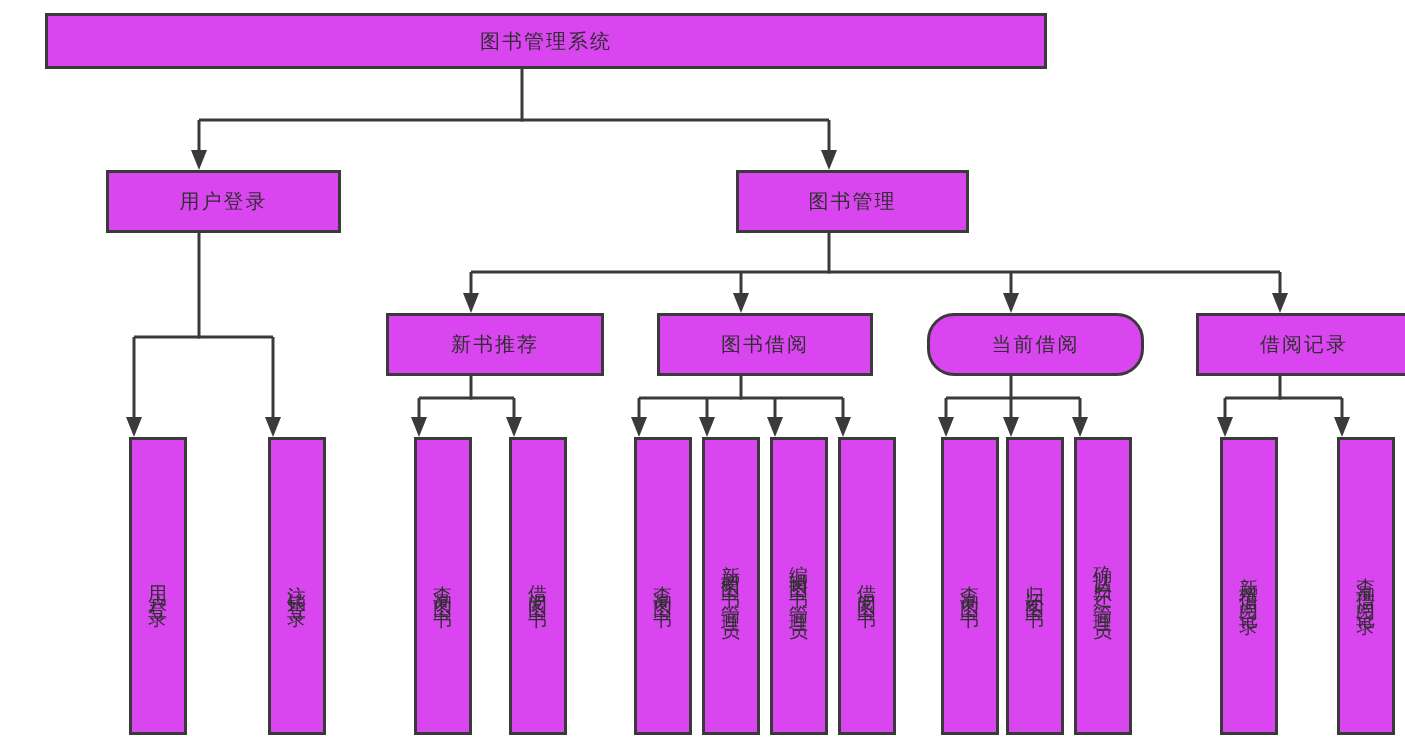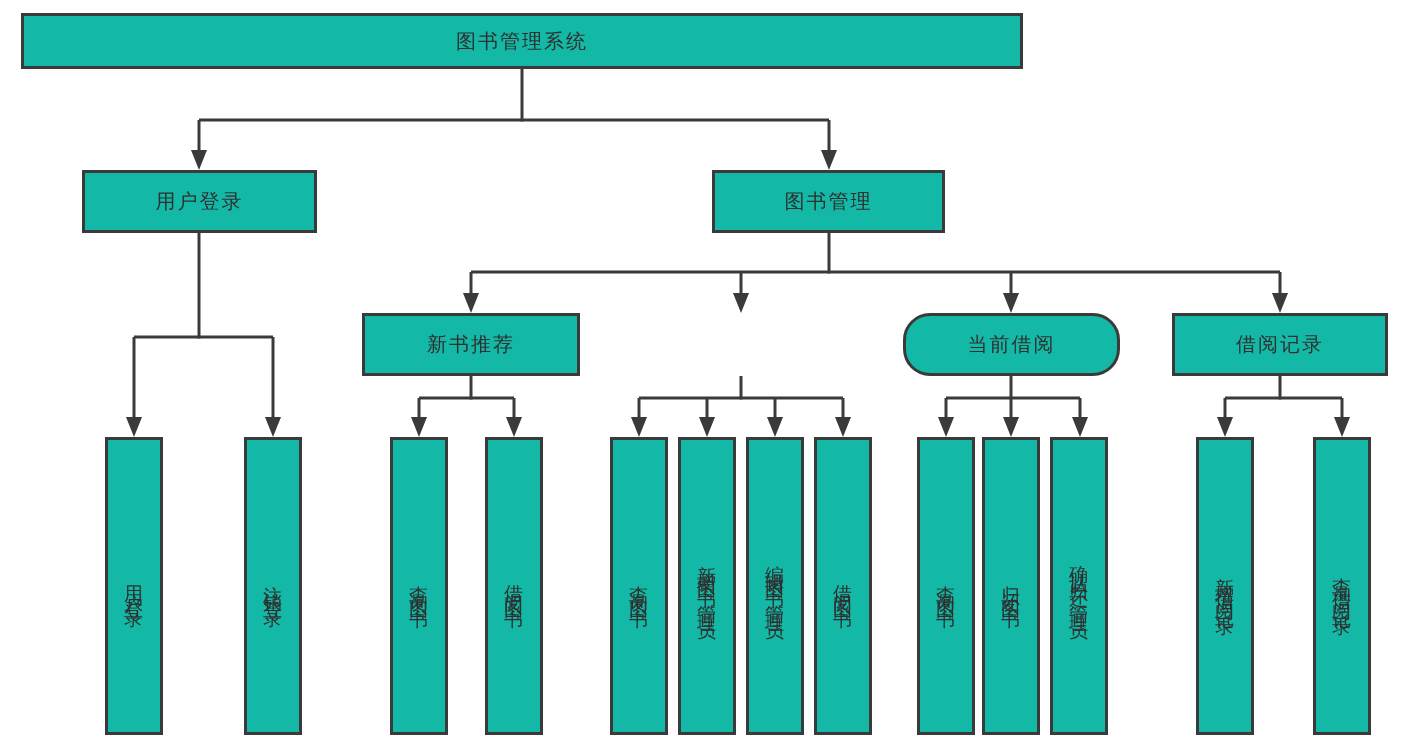--- a/index.html
+++ b/index.html
@@ -2,23 +2,24 @@
 <html><head>
 <meta charset="utf-8">
 <style>
   html,body{margin:0;padding:0;background:#ffffff;}
   .stage{
     position:relative;width:1405px;height:747px;background:#ffffff;overflow:hidden;
     font-family:"Liberation Sans",sans-serif;color:#2f2f2f;
   }
   .wires{position:absolute;left:0;top:0;z-index:0;}
   .node{
-    position:absolute;box-sizing:border-box;background:#14b8a6;
+    position:absolute;box-sizing:border-box;background:#d946ef;
     border:3px solid #3a3a3a;display:flex;align-items:center;justify-content:center;
     z-index:1;
+    margin-left:24px;
   }
   .hlabel{font-size:20px;letter-spacing:2px;white-space:nowrap;}
   .leaf{width:58px;top:437px;height:298px;}
   .vlabel{
     writing-mode:vertical-rl;text-orientation:mixed;
     font-size:19px;letter-spacing:8px;line-height:1;white-space:nowrap;
   }
   .watermark{
     position:absolute;right:5px;bottom:4px;z-index:2;
     font-size:17px;color:#9b9b9b;letter-spacing:1px;white-space:nowrap;
@@ -103,20 +104,23 @@
   <div class="node" style="left:82px;top:170px;width:235px;height:63px;">
     <span class="hlabel">用户登录</span>
   </div>
   <div class="node" style="left:712px;top:170px;width:233px;height:63px;justify-content:center;">
     <span class="hlabel">图书管理</span>
   </div>
 
   <div class="node" style="left:362px;top:313px;width:218px;height:63px;text-align:right;">
     <span class="hlabel">新书推荐</span>
   </div>
+  <div class="node" style="left:633px;top:313px;width:216px;height:63px;">
+    <span class="hlabel">图书借阅</span>
+  </div>
   <div class="node" style="left:903px;top:313px;width:217px;height:63px;border-radius:27px;">
     <span class="hlabel">当前借阅</span>
   </div>
   <div class="node" style="left:1172px;top:313px;width:216px;height:63px;">
     <span class="hlabel">借阅记录</span>
   </div>
 
   <div class="node leaf" style="left:105px;">
     <span class="vlabel">用户登录</span>
   </div>

